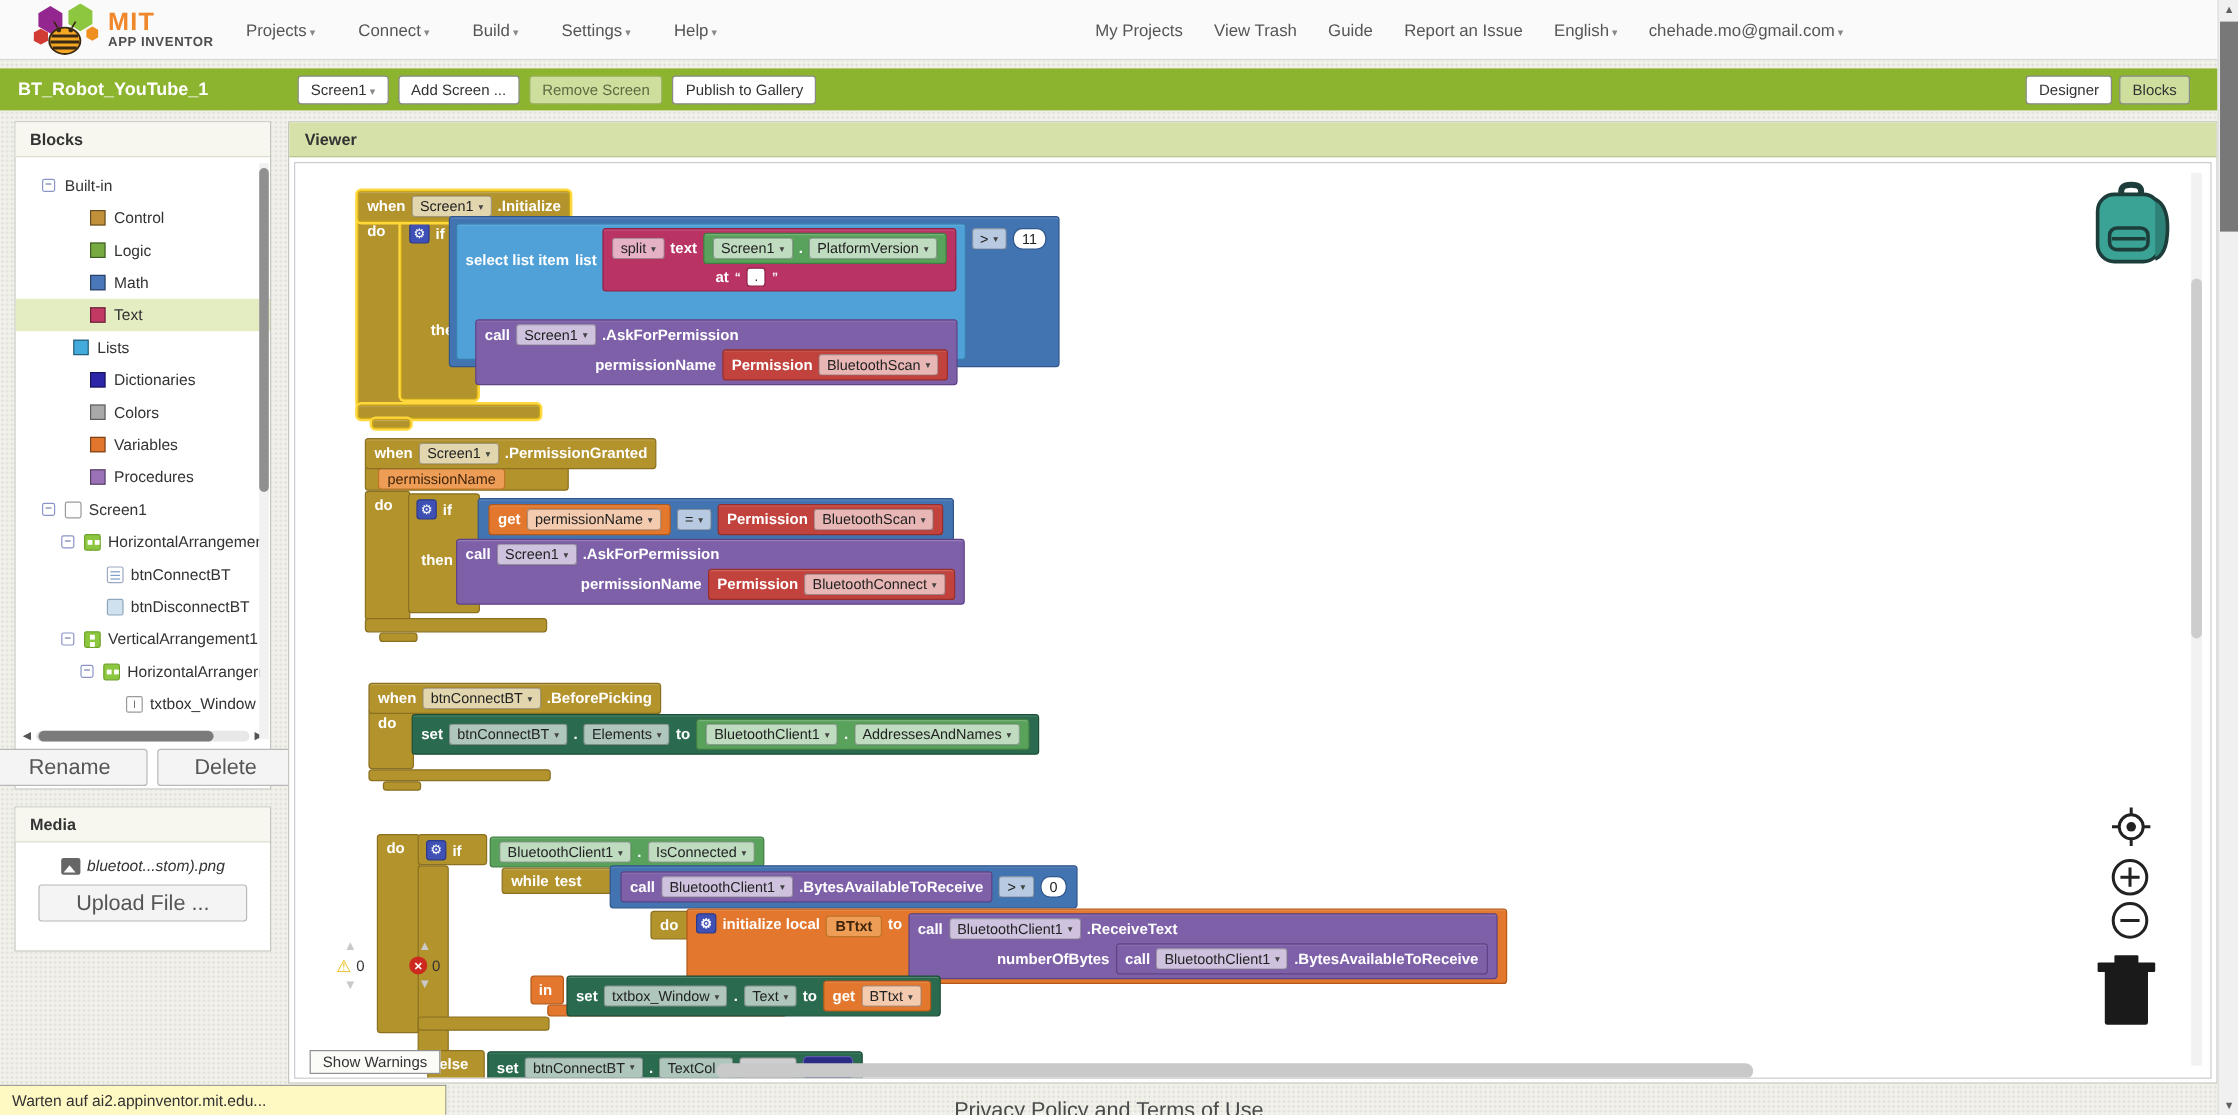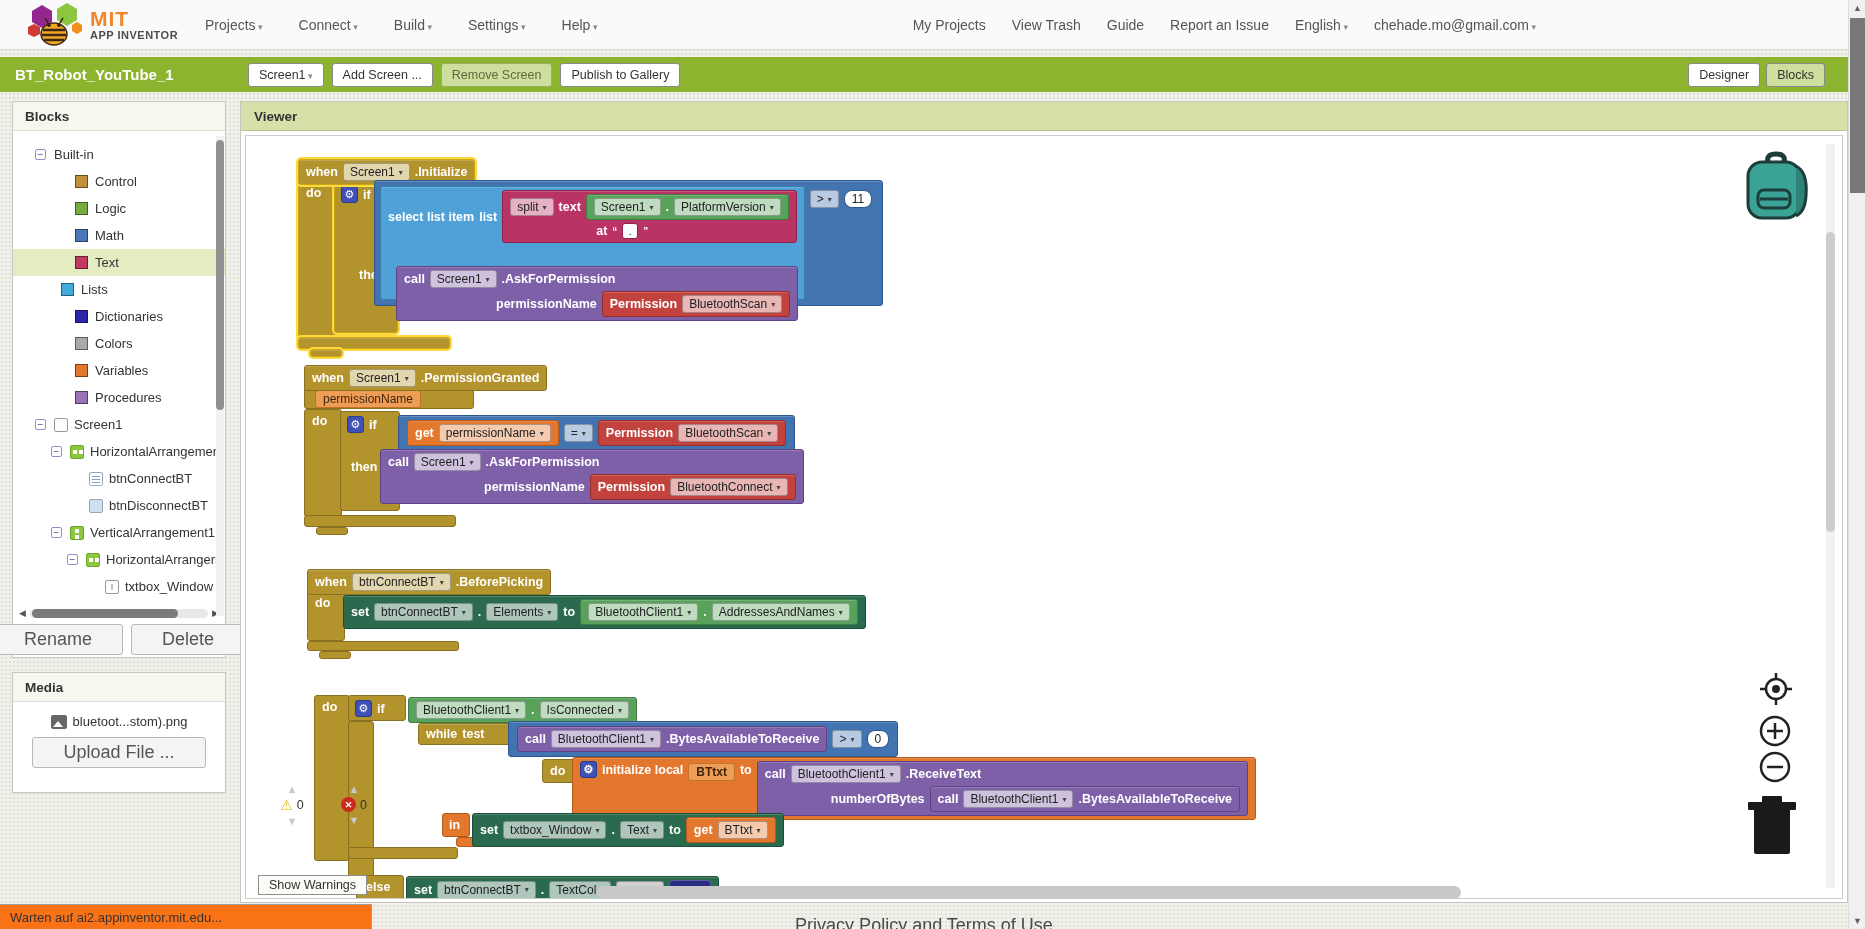--- a/index.html
+++ b/index.html
@@ -59,21 +59,21 @@
   .hscroll-tree .arrow { color:#555; font-size:9px; }
   .hscroll-tree .track { flex:1; height:9px; margin:0 4px; border-radius:5px; background:#e8e8e8; position:relative; }
   .hscroll-tree .thumb { position:absolute; left:2px; top:0; width:82%; height:9px; border-radius:5px; background:#7b7b7b; }
   #tree-actions { position:absolute; left:0; top:522px; width:100%; display:flex; justify-content:center; gap:8px; }
   .gray-btn { background:#f4f4f4; border:1px solid #b8b8b8; border-radius:3px; color:#555;
     font-size:18px; padding:4px 30px; cursor:pointer; }
   #pal-scrollbar { position:absolute; right:1px; top:34px; width:8px; height:480px; background:#f1f1f1; }
   #pal-thumb { position:absolute; left:0; top:4px; width:8px; height:270px; background:#909090; border-radius:4px; }
 
   
-  #media-file-row { display:flex; align-items:center; justify-content:center; gap:6px; margin-top:12px; font-size:13px; color:#333; }
+  #media-file-row { display:flex; align-items:center; justify-content:center; gap:6px; margin-top:12px; font-size:13px; color:#333;font-style:italic; }
   .img-icon { width:16px; height:14px; background:#666; border-radius:2px; position:relative; overflow:hidden; }
   .img-icon::after { content:""; position:absolute; left:2px; bottom:2px;
     border-left:5px solid transparent; border-right:5px solid transparent; border-bottom:6px solid #fff; }
   #upload-row { display:flex; justify-content:center; margin-top:8px; }
 
   
   #viewer-panel { left:240px; top:101px; width:1608px; height:802px; background:#fff; border:1px solid #c6c6c0; }
   #viewer-header { position:absolute; left:0; top:0; width:100%; height:29px; background:#d5e1a8;
     border-bottom:1px solid #b9c490; display:flex; align-items:center; padding-left:13px;
     font-size:13.5px; font-weight:bold; color:#333; }
@@ -127,21 +127,21 @@
   #canvas-vtrack { position:absolute; width:9px; background:#f2f2f2; }
   #canvas-vthumb { position:absolute; width:9px; border-radius:5px; background:#cdcdcd; }
 
   
   #browser-scrollbar { position:absolute; right:0; top:0; width:17px; height:929px; background:#f0f0f0; border-left:1px solid #dcdcdc; }
   #browser-scrollbar .sb-arrow { width:17px; height:16px; color:#606060; font-size:9px; display:flex; align-items:center; justify-content:center; }
   #browser-thumb { position:absolute; left:1px; top:18px; width:15px; height:175px; background:#787878; }
   #browser-arrow-down { position:absolute; bottom:0; }
 
   
-  #status-tooltip { position:absolute; left:0; top:904px; width:372px; height:25px; background:#f97316;
+  #status-tooltip { position:absolute; left:0; top:904px; width:372px; height:25px; background:#fef9c3;
     border:1px solid #9f9f9f; border-left:none; border-bottom:none; display:flex; align-items:center;
     padding-left:10px; font-size:13px; color:#333; z-index:8; }
   #footer-link { position:absolute; left:0; top:915px; width:1848px; text-align:center;
     font-size:18px; color:#4a4a4a; }
 </style>
 </head>
 <body>
 
 <div id="top-header">
   <div id="logo">

